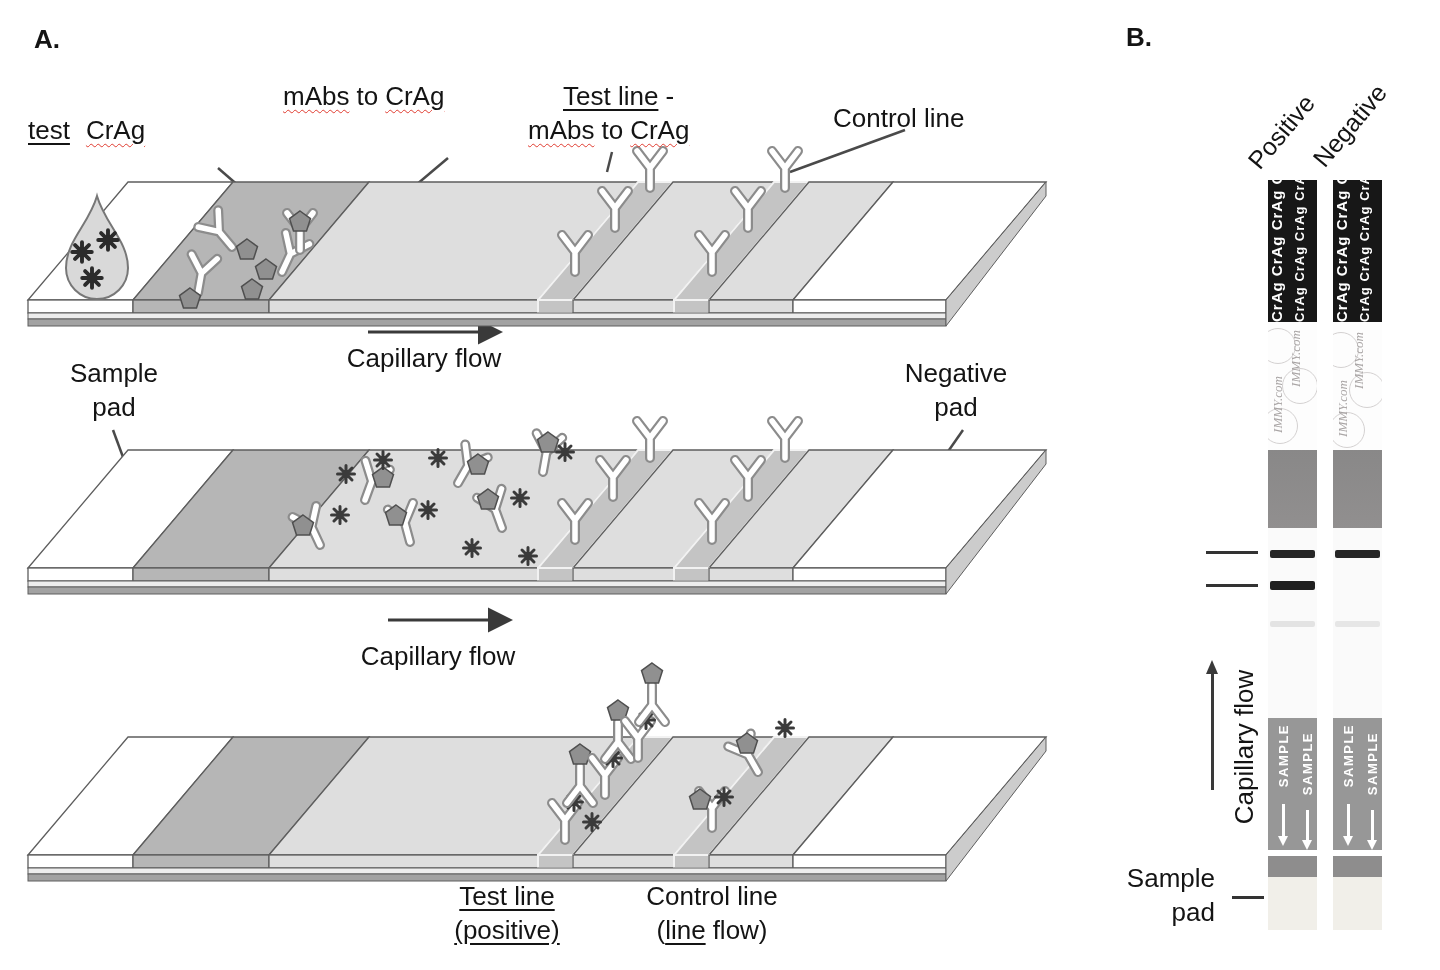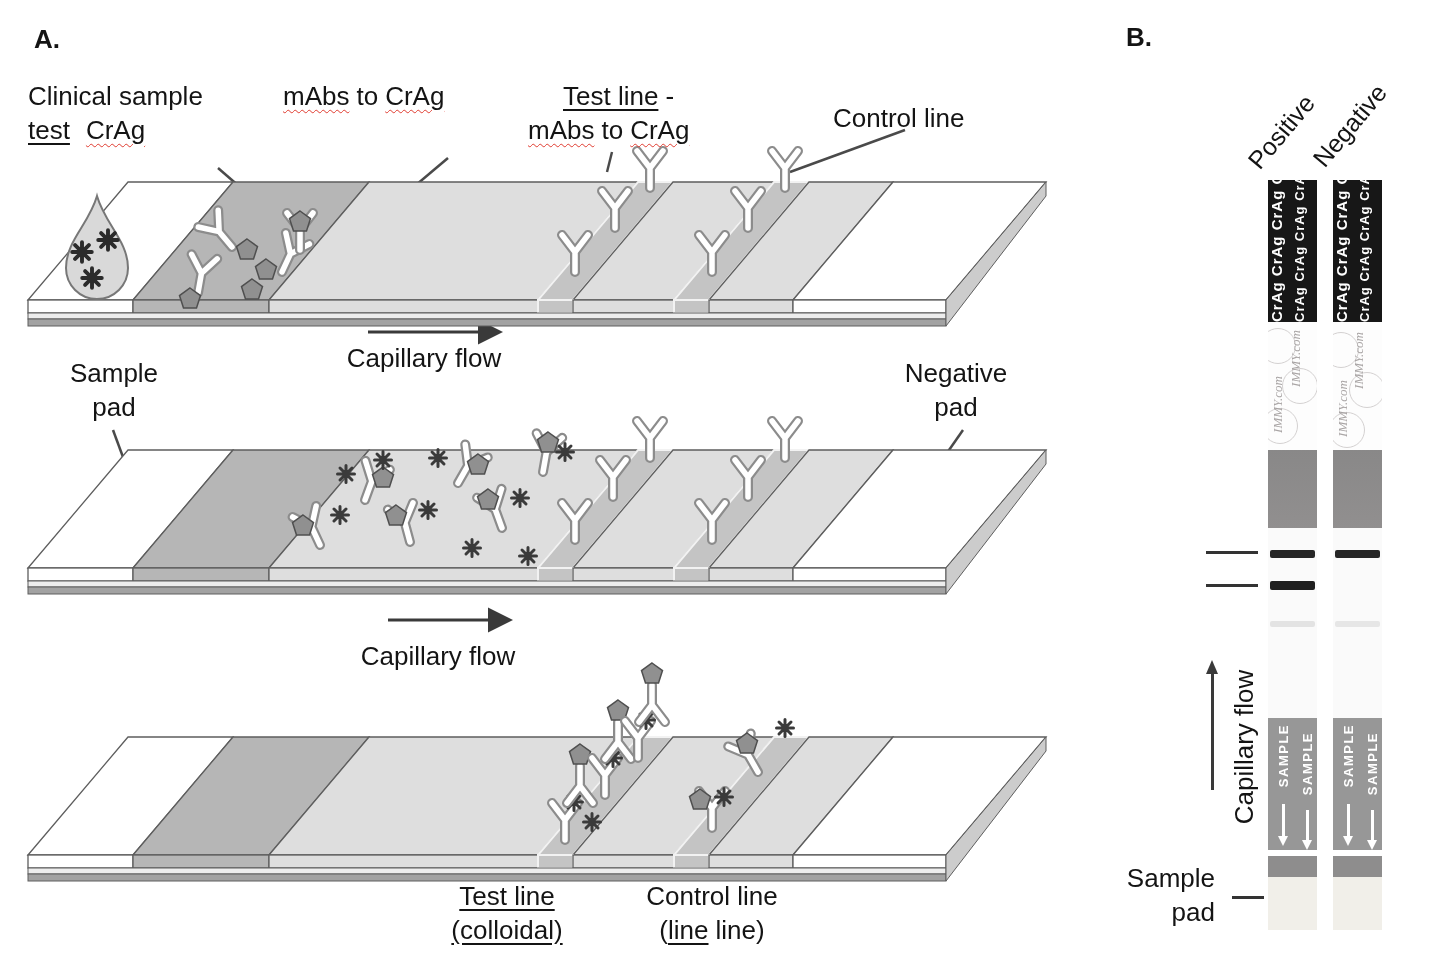--- a/index.html
+++ b/index.html
@@ -209,21 +209,20 @@
           <use href="#star" class="star" transform="translate(724,797)"></use>
         <use href="#ab" transform="translate(758,772) rotate(-30)"></use>
           <use href="#pent" class="pent" transform="translate(747,744)"></use>
           <use href="#star" class="star" transform="translate(785,728)"></use>
       </g>
     </g>
   </svg>
 
   <div class="lbl bold" style="left:34px;top:22px;">A.</div>
 
-  <div class="lbl" style="left:28px;top:79px;">Clinical sample</div>
   <div class="lbl" style="left:28px;top:113px;"><span class="sqg">test</span><span class="sqr gap2">CrAg</span></div>
 
   <div class="lbl" style="left:283px;top:79px;"><span class="sqr">mAbs</span><span class="gap">to</span><span class="sqr gap">CrAg</span></div>
 
   <div class="lbl" style="left:563px;top:79px;"><span class="sqg">Test line</span><span class="gap">-</span></div>
   <div class="lbl" style="left:528px;top:113px;"><span class="sqr">mAbs</span><span class="gap">to</span><span class="sqr gap">CrAg</span></div>
 
   <div class="lbl" style="left:833px;top:101px;">Control line</div>
 
   <div class="lbl ctr" style="left:54px;top:356px;width:120px;">
@@ -233,25 +232,25 @@
   <div class="lbl ctr" style="left:896px;top:356px;width:120px;">
     <div>Negative</div>
       <div>pad</div>
   </div>
 
   <div class="lbl ctr" style="left:318px;top:341px;width:212px;">Capillary flow</div>
   <div class="lbl ctr" style="left:332px;top:639px;width:212px;">Capillary flow</div>
 
   <div class="lbl ctr" style="left:432px;top:879px;width:150px;">
     <div><span class="sqg">Test line</span></div>
-    <div><span class="sqg">(colloidal)</span></div>
+    <div><span class="sqg">(positive)</span></div>
   </div>
   <div class="lbl ctr" style="left:622px;top:879px;width:180px;">
     <div>Control line</div>
-    <div><span>(</span><span class="sqg">line</span><span class="gap">line)</span></div>
+    <div><span>(</span><span class="sqg">line</span><span class="gap">flow)</span></div>
   </div>
 
   <div class="lbl bold" style="left:1126px;top:20px;">B.</div>
 
   <div class="lbl rot50" style="left:1266px;top:142px;font-size:25px;">Positive</div>
   <div class="lbl rot50" style="left:1331px;top:140px;font-size:25px;">Negative</div>
 
   <div class="stripB" style="left:1268px;">
     <div class="capB">
       <span class="vtxt cragcol">CrAg CrAg CrAg CrAg</span>

